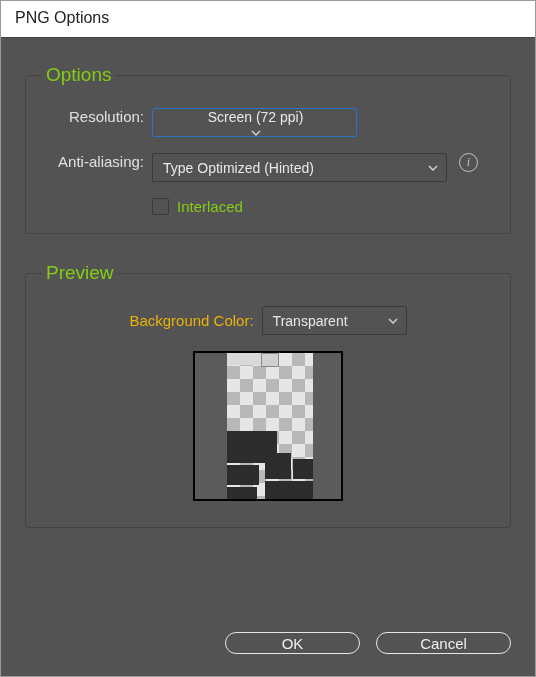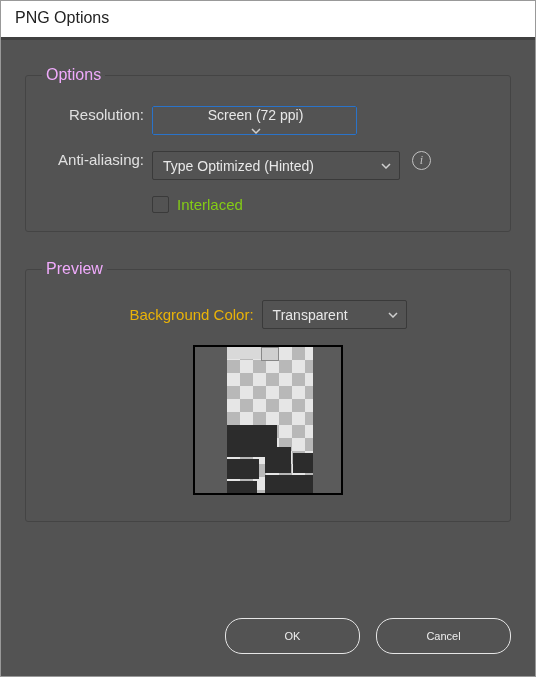--- a/index.html
+++ b/index.html
@@ -15,42 +15,42 @@
     background: #fff;
     border: 1px solid #999;
     display: flex;
     flex-direction: column;
   }
   .titlebar {
     background: #fff;
     padding: 8px 14px 10px 14px;
     font-size: 16px;
     color: #222;
-    border-bottom: 3px solid #404040;
+    border-bottom: 1px solid #404040;
   }
   .body {
     flex: 1;
     background: #535353;
     padding: 26px 24px 22px 24px;
     color: #d9d9d9;
     font-size: 15px;
     display: flex;
     flex-direction: column;
   }
   fieldset.group {
     border: 1px solid #444;
     border-radius: 3px;
     padding: 22px 18px 18px 18px;
     margin-bottom: 28px;
     position: relative;
   }
   fieldset.group > legend {
     padding: 0 4px;
-    color: #f0abfc;
-    font-size: 16px;
+    color: #84cc16;
+    font-size: 19px;
     margin-left: -2px;
   }
   .row {
     display: flex;
     margin-bottom: 16px;
   }
   .row:last-child { margin-bottom: 0; }
   .label-col {
     width: 108px;
     text-align: right;
@@ -149,26 +149,26 @@
   .ov.txt { font-size:4px; line-height:4px; color:#888; overflow:hidden; }
   .buttons {
     display: flex;
     justify-content: flex-end;
     gap: 16px;
     margin-top: auto;
     padding-top: 8px;
   }
   .btn {
     width: 135px;
-    height: 36px;
+    height: 22px;
     border: 1.5px solid #e6e6e6;
     border-radius: 17px;
     background: transparent;
     color: #eee;
-    font-size: 11px;
+    font-size: 15px;
     display: flex;
     align-items: center;
     justify-content: center;
     cursor: pointer;
   }
   svg.chev-svg { width:10px; height:6px; }
   svg.chev-svg path { stroke:#cfcfcf; stroke-width:1.5; fill:none; }
 </style>
 </head>
 <body>
@@ -188,21 +188,21 @@
           <span class="chev">
             <svg class="chev-svg" viewBox="0 0 10 6">
                 <path d="M1 1 L5 5 L9 1"></path>
               </svg>
           </span>
         </div>
       </div>
 
       <div class="row">
         <div class="label-col">Anti-aliasing:</div>
-        <div class="drop" style="width:248px;">
+        <div class="drop" style="width:295px;">
           <span>Type Optimized (Hinted)</span>
           <span class="chev">
             <svg class="chev-svg" viewBox="0 0 10 6">
                 <path d="M1 1 L5 5 L9 1"></path>
               </svg>
           </span>
         </div>
         <div class="info-icon">i</div>
       </div>
 

